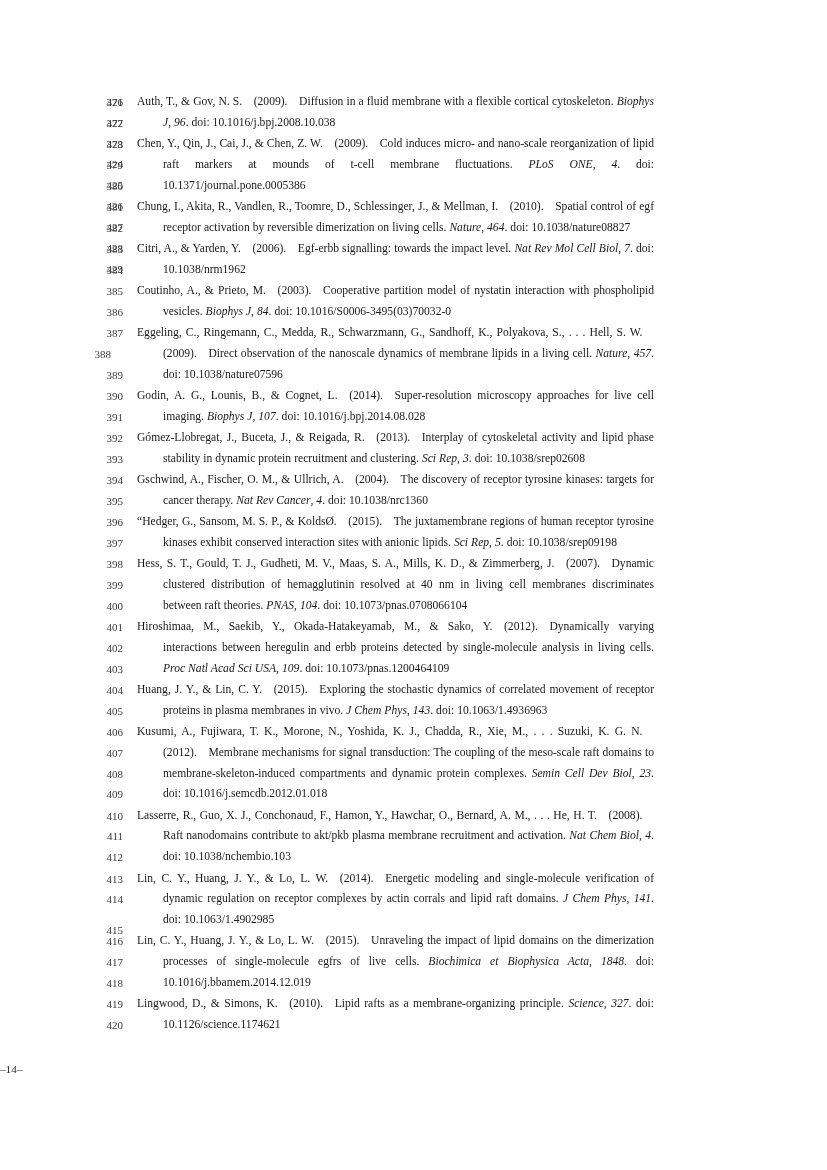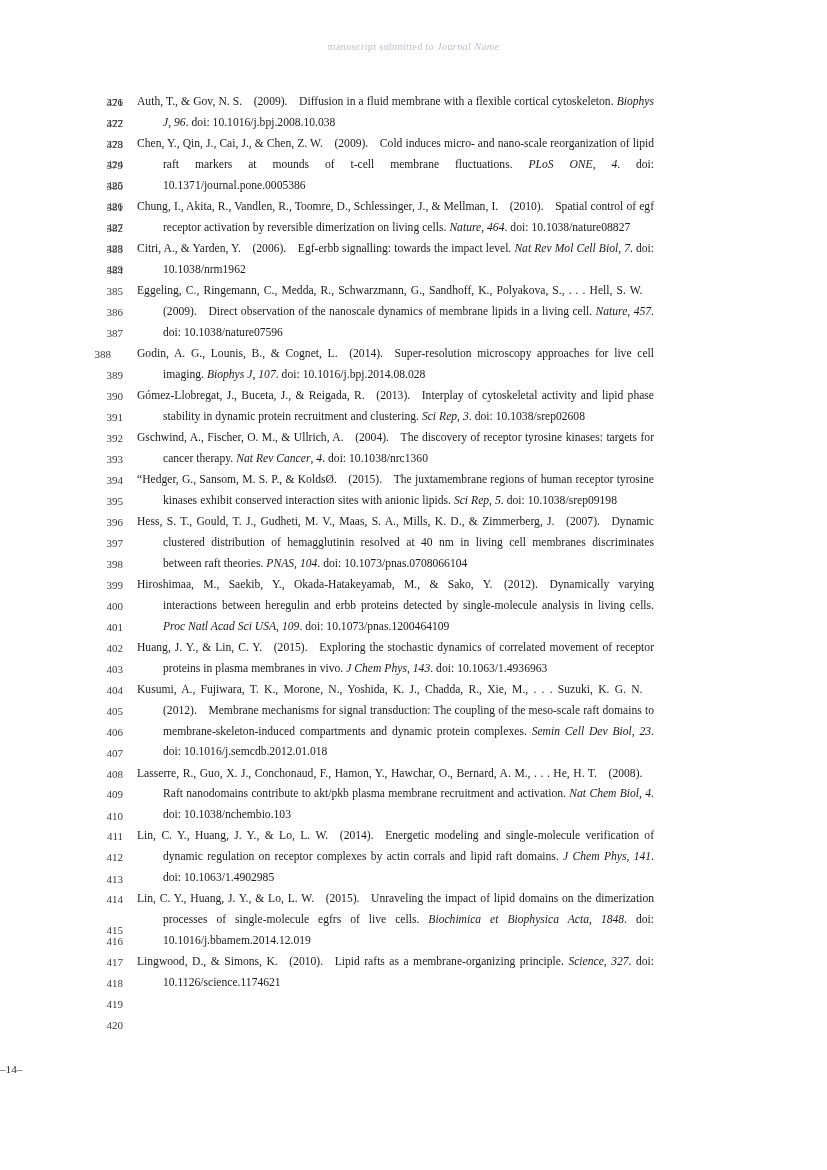--- a/index.html
+++ b/index.html
@@ -84,23 +84,20 @@
     width: 827px;
     font-size: 11.2px;
     color: #2b2b2b;
   }
 </style>
 </head>
 <body>
 
 <div class="page">
 
-  <div class="running-head">
-    <span>manuscript submitted to </span><span class="jrnl">Journal Name</span>
-  </div>
 
   <div class="linenos" style="position: absolute;">
       <div class="lineno" style="position: absolute; top: 0px; right: 0px; width: 28px;">376</div>
       <div class="lineno" style="position: absolute; top: 20.83px; right: 0px; width: 28px;">377</div>
       <div class="lineno" style="position: absolute; top: 42.0469px; right: 0px; width: 28px;">378</div>
       <div class="lineno" style="position: absolute; top: 62.8769px; right: 0px; width: 28px;">379</div>
       <div class="lineno" style="position: absolute; top: 83.7069px; right: 0px; width: 28px;">380</div>
       <div class="lineno" style="position: absolute; top: 104.922px; right: 0px; width: 28px;">381</div>
       <div class="lineno" style="position: absolute; top: 125.752px; right: 0px; width: 28px;">382</div>
       <div class="lineno" style="position: absolute; top: 146.969px; right: 0px; width: 28px;">383</div>
@@ -150,20 +147,21 @@
       <div class="lineno">427</div>
       <div class="lineno">428</div>
       <div class="lineno">429</div>
     </div>
 
   <div class="refs">
       <p class="ref"><span>Auth, T., &amp; Gov, N. S.</span>  <span>(2009).</span>  <span>Diffusion in a fluid membrane with a flexible cortical cytoskeleton.</span> <span style="font-style: italic;">Biophys J</span>, <span class="vol">96</span>. <span>doi: 10.1016/j.bpj.2008.10.038</span></p>
       <p class="ref"><span>Chen, Y., Qin, J., Cai, J., &amp; Chen, Z. W.</span>  <span>(2009).</span>  <span>Cold induces micro- and nano-scale reorganization of lipid raft markers at mounds of t-cell membrane fluctuations.</span> <span style="font-style: italic;">PLoS ONE</span>, <span class="vol">4</span>. <span>doi: 10.1371/journal.pone.0005386</span></p>
       <p class="ref"><span>Chung, I., Akita, R., Vandlen, R., Toomre, D., Schlessinger, J., &amp; Mellman, I.</span>  <span>(2010).</span>  <span>Spatial control of egf receptor activation by reversible dimerization on living cells.</span> <span style="font-style: italic;">Nature</span>, <span class="vol">464</span>. <span>doi: 10.1038/nature08827</span></p>
       <p class="ref"><span>Citri, A., &amp; Yarden, Y.</span>  <span>(2006).</span>  <span>Egf-erbb signalling: towards the impact level.</span> <span style="font-style: italic;">Nat Rev Mol Cell Biol</span>, <span class="vol">7</span>. <span>doi: 10.1038/nrm1962</span></p>
+      <p class="ref"><span>Coutinho, A., &amp; Prieto, M.</span>  <span>(2003).</span>  <span>Cooperative partition model of nystatin interaction with phospholipid vesicles.</span> <span style="font-style: italic;">Biophys J</span>, <span class="vol">84</span>. <span>doi: 10.1016/S0006-3495(03)70032-0</span></p>
       <p class="ref"><span>Eggeling, C., Ringemann, C., Medda, R., Schwarzmann, G., Sandhoff, K., Polyakova, S., . . . Hell, S. W.</span>  <span>(2009).</span>  <span>Direct observation of the nanoscale dynamics of membrane lipids in a living cell.</span> <span style="font-style: italic;">Nature</span>, <span class="vol">457</span>. <span>doi: 10.1038/nature07596</span></p>
       <p class="ref"><span>Godin, A. G., Lounis, B., &amp; Cognet, L.</span>  <span>(2014).</span>  <span>Super-resolution microscopy approaches for live cell imaging.</span> <span style="font-style: italic;">Biophys J</span>, <span class="vol">107</span>. <span>doi: 10.1016/j.bpj.2014.08.028</span></p>
       <p class="ref"><span>Gómez-Llobregat, J., Buceta, J., &amp; Reigada, R.</span>  <span>(2013).</span>  <span>Interplay of cytoskeletal activity and lipid phase stability in dynamic protein recruitment and clustering.</span> <span style="font-style: italic;">Sci Rep</span>, <span class="vol">3</span>. <span>doi: 10.1038/srep02608</span></p>
       <p class="ref"><span>Gschwind, A., Fischer, O. M., &amp; Ullrich, A.</span>  <span>(2004).</span>  <span>The discovery of receptor tyrosine kinases: targets for cancer therapy.</span> <span style="font-style: italic;">Nat Rev Cancer</span>, <span class="vol">4</span>. <span>doi: 10.1038/nrc1360</span></p>
       <p class="ref"><span>“Hedger, G., Sansom, M. S. P., &amp; KoldsØ.</span>  <span>(2015).</span>  <span>The juxtamembrane regions of human receptor tyrosine kinases exhibit conserved interaction sites with anionic lipids.</span> <span style="font-style: italic;">Sci Rep</span>, <span class="vol">5</span>. <span>doi: 10.1038/srep09198</span></p>
       <p class="ref"><span>Hess, S. T., Gould, T. J., Gudheti, M. V., Maas, S. A., Mills, K. D., &amp; Zimmerberg, J.</span>  <span>(2007).</span>  <span>Dynamic clustered distribution of hemagglutinin resolved at 40 nm in living cell membranes discriminates between raft theories.</span> <span style="font-style: italic;">PNAS</span>, <span class="vol">104</span>. <span>doi: 10.1073/pnas.0708066104</span></p>
       <p class="ref"><span>Hiroshimaa, M., Saekib, Y., Okada-Hatakeyamab, M., &amp; Sako, Y.</span>  <span>(2012).</span>  <span>Dynamically varying interactions between heregulin and erbb proteins detected by single-molecule analysis in living cells.</span> <span style="font-style: italic;">Proc Natl Acad Sci USA</span>, <span class="vol">109</span>. <span>doi: 10.1073/pnas.1200464109</span></p>
       <p class="ref"><span>Huang, J. Y., &amp; Lin, C. Y.</span>  <span>(2015).</span>  <span>Exploring the stochastic dynamics of correlated movement of receptor proteins in plasma membranes in vivo.</span> <span style="font-style: italic;">J Chem Phys</span>, <span class="vol">143</span>. <span>doi: 10.1063/1.4936963</span></p>
       <p class="ref"><span>Kusumi, A., Fujiwara, T. K., Morone, N., Yoshida, K. J., Chadda, R., Xie, M., . . . Suzuki, K. G. N.</span>  <span>(2012).</span>  <span>Membrane mechanisms for signal transduction: The coupling of the meso-scale raft domains to membrane-skeleton-induced compartments and dynamic protein complexes.</span> <span style="font-style: italic;">Semin Cell Dev Biol</span>, <span class="vol">23</span>. <span>doi: 10.1016/j.semcdb.2012.01.018</span></p>
       <p class="ref"><span>Lasserre, R., Guo, X. J., Conchonaud, F., Hamon, Y., Hawchar, O., Bernard, A. M., . . . He, H. T.</span>  <span>(2008).</span>  <span>Raft nanodomains contribute to akt/pkb plasma membrane recruitment and activation.</span> <span style="font-style: italic;">Nat Chem Biol</span>, <span class="vol">4</span>. <span>doi: 10.1038/nchembio.103</span></p>

